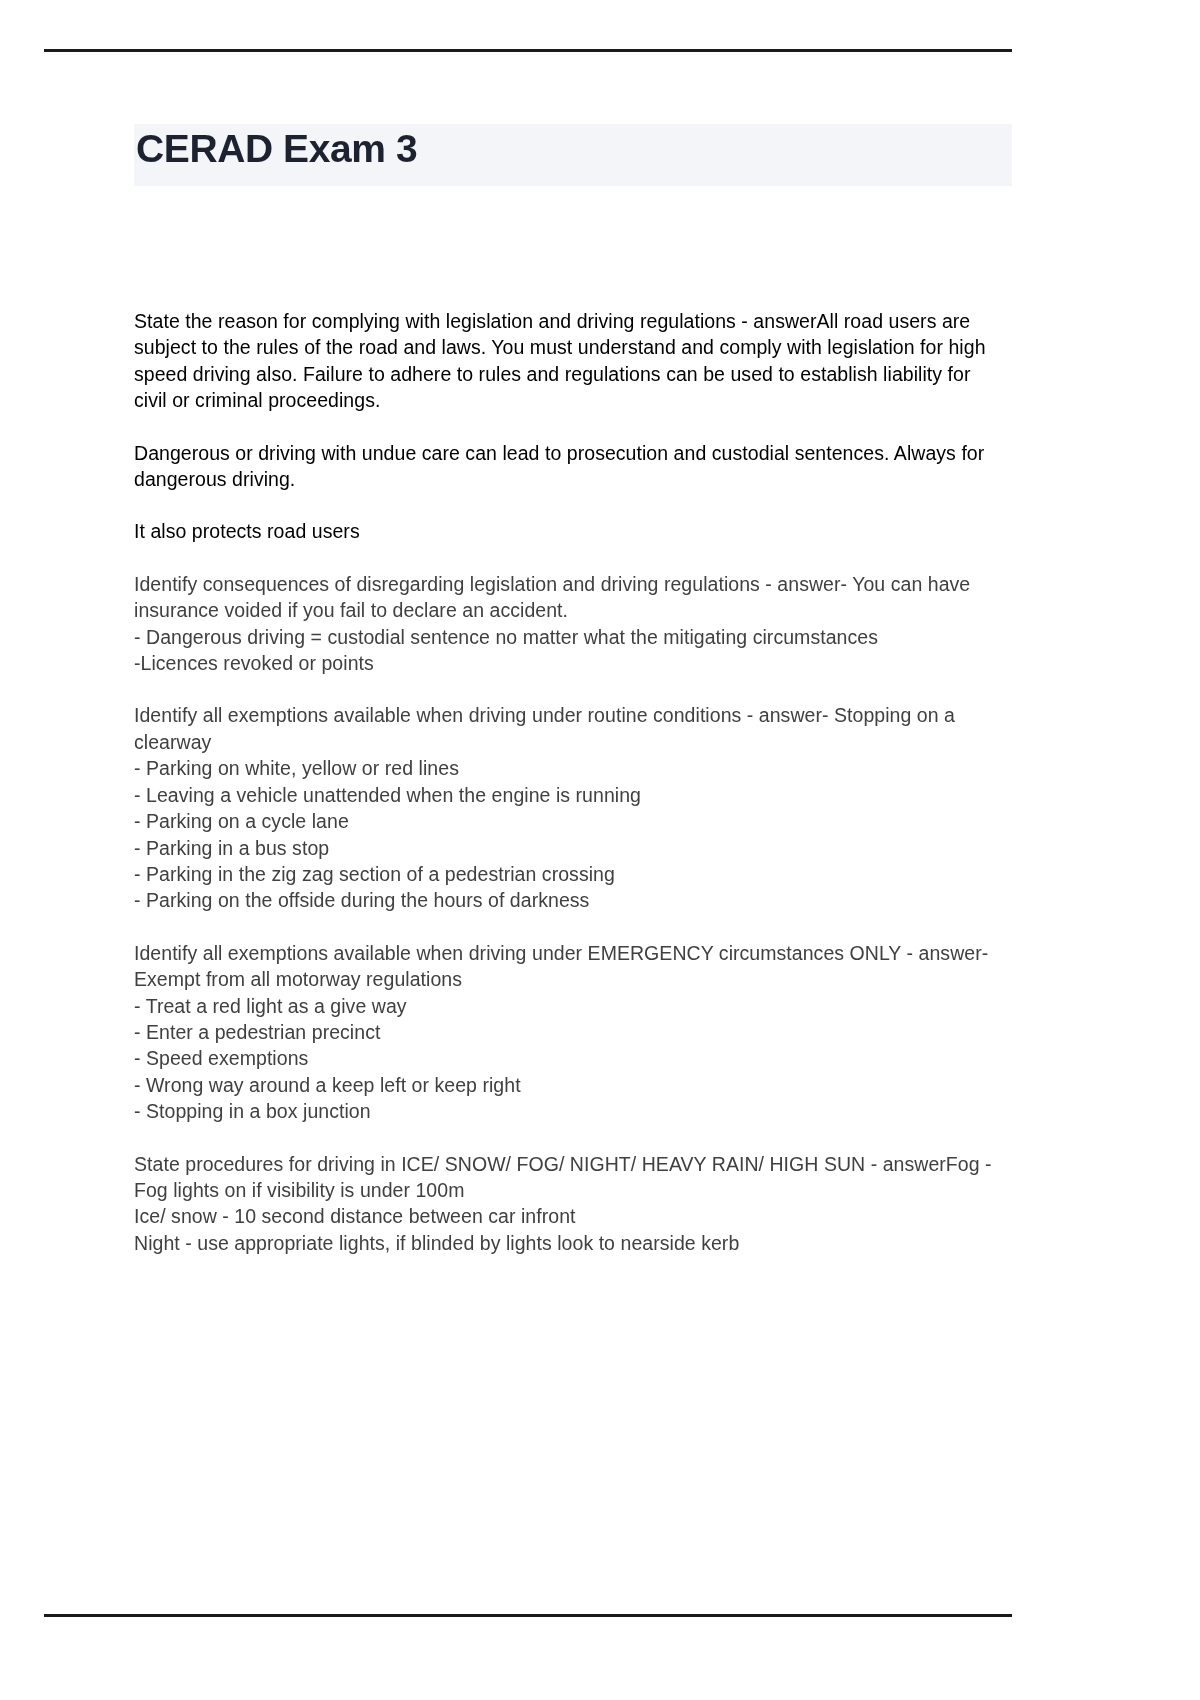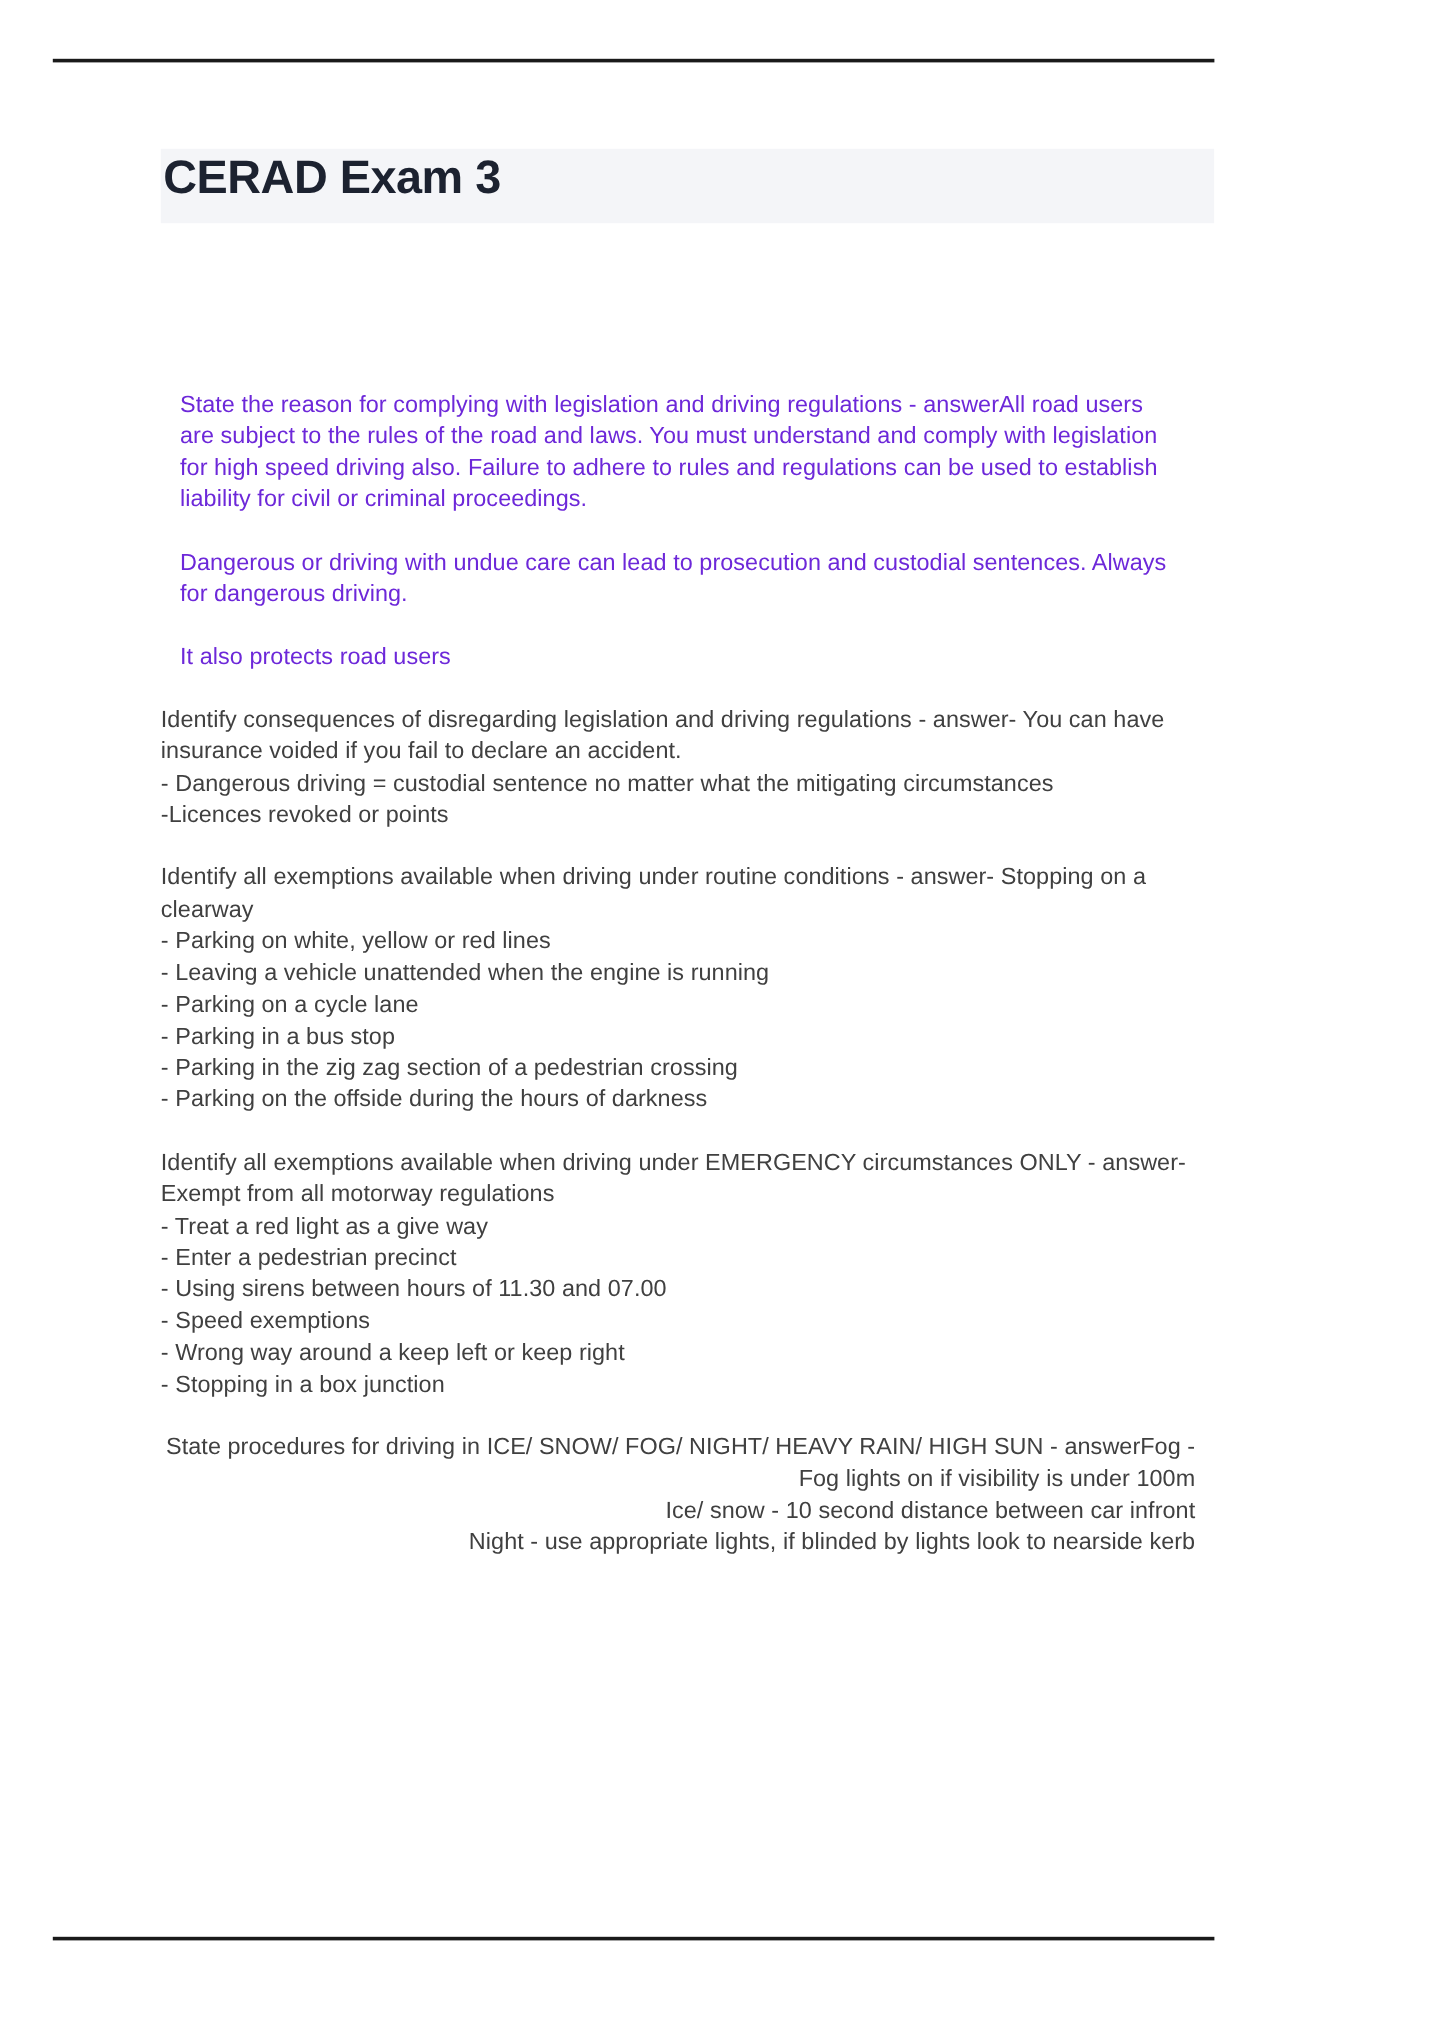--- a/index.html
+++ b/index.html
@@ -58,34 +58,33 @@
     position: absolute;
     left: 134px;
     top: 308px;
     width: 862px;
   }
   .block {
     margin: 0 0 26px 0;
   }
   .block:last-child {
     margin-bottom: 0;
-    text-align: right;
   }
   .line {
     font-size: 19.5px;
     line-height: 26.4px;
     color: #404040;
     letter-spacing: 0.05px;
   }
   .para {
     font-size: 19.5px;
     line-height: 26.4px;
-    color: #6d28d9;
+    color: #000000;
     letter-spacing: 0.05px;
-    margin: 16px;
+    margin: 0;
     text-align: left;
   }
 </style>
 </head>
 <body>
 
 <div class="page">
 
   <div class="rule-top"></div>
 
@@ -119,21 +118,20 @@
       <div class="line">- Parking on a cycle lane</div>
       <div class="line">- Parking in a bus stop</div>
       <div class="line">- Parking in the zig zag section of a pedestrian crossing</div>
       <div class="line">- Parking on the offside during the hours of darkness</div>
     </div>
 
     <div class="block">
       <div class="line">Identify all exemptions available when driving under EMERGENCY circumstances ONLY - answer- Exempt from all motorway regulations</div>
       <div class="line">- Treat a red light as a give way</div>
       <div class="line">- Enter a pedestrian precinct</div>
-      <div class="line">- Using sirens between hours of 11.30 and 07.00</div>
       <div class="line">- Speed exemptions</div>
       <div class="line">- Wrong way around a keep left or keep right</div>
       <div class="line">- Stopping in a box junction</div>
     </div>
 
     <div class="block">
       <div class="line">State procedures for driving in ICE/ SNOW/ FOG/ NIGHT/ HEAVY RAIN/ HIGH SUN - answerFog - Fog lights on if visibility is under 100m</div>
       <div class="line">Ice/ snow - 10 second distance between car infront</div>
       <div class="line">Night - use appropriate lights, if blinded by lights look to nearside kerb</div>
     </div>

